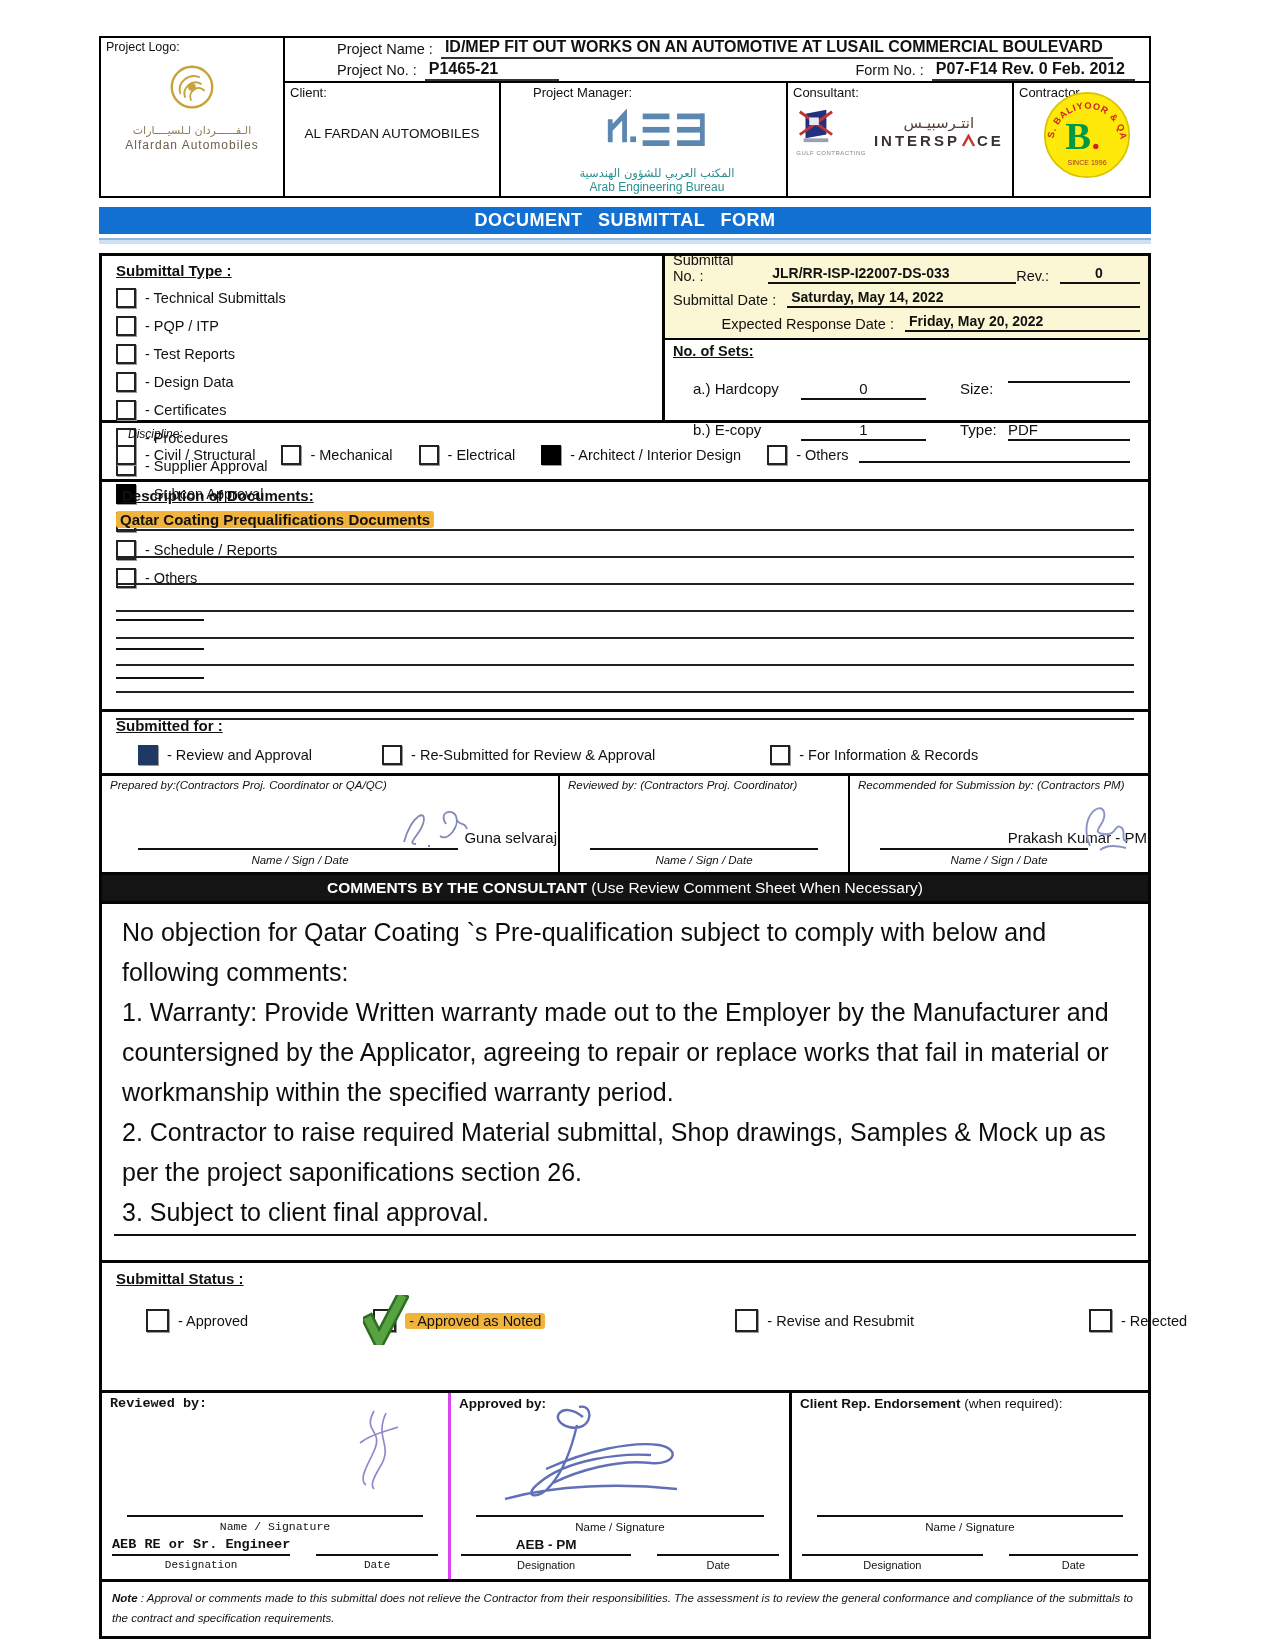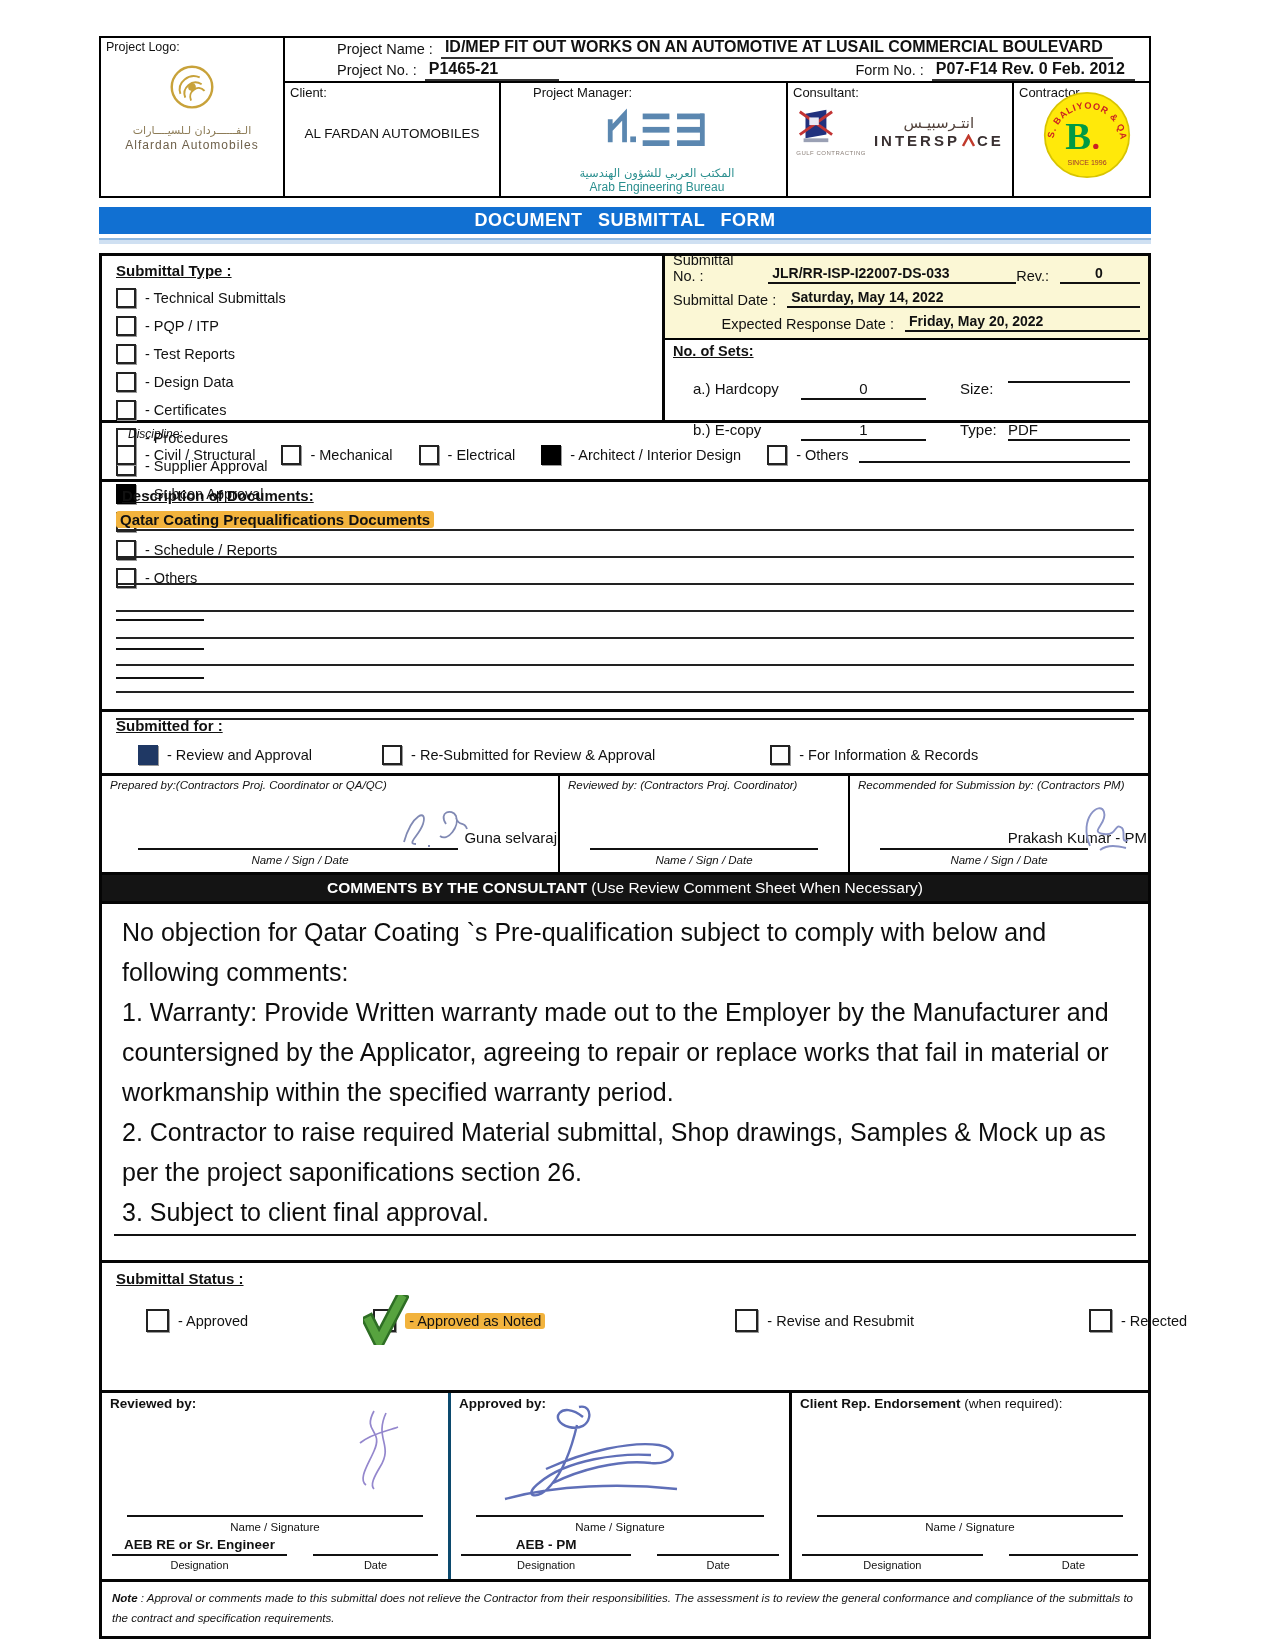--- a/index.html
+++ b/index.html
@@ -121,21 +121,21 @@
   .st-row .cb{width:19px;height:19px;}
   .st-row .i1{margin-left:30px;}
   .st-row .i2{margin-left:125px;position:relative;}
   .st-row .i3{margin-left:190px;}
   .st-row .i4{margin-left:175px;}
   .tick-wrap{position:absolute;left:-12px;top:-16px;width:46px;height:50px;pointer-events:none;}
 
   
   .secI{display:flex;height:186px;}
   .bc{padding:3px 8px;position:relative;min-width:0;}
-  .bc1{width:330px;border-right:3px solid #0c4a6e;}
+  .bc1{width:330px;border-right:3px solid #d946ef;font-family:Liberation Mono, monospace;}
   .bc2{width:322px;border-right:3px solid #050505;}
   .bc3{flex:1;}
   .bc-title{font-size:13.5px;font-weight:bold;}
   .bc-title .norm{font-weight:normal;}
   .ns-line{position:absolute;left:25px;right:25px;bottom:62px;border-bottom:2.5px solid #111;}
   .ns-cap{position:absolute;left:0;right:0;bottom:46px;text-align:center;font-size:11.5px;}
   .des-row{position:absolute;left:10px;right:10px;bottom:8px;display:flex;gap:26px;}
   .des-block{flex:1.4;}
   .date-block{flex:1;}
   .des-val{font-weight:bold;font-size:13.5px;text-align:center;height:17px;white-space:nowrap;}

